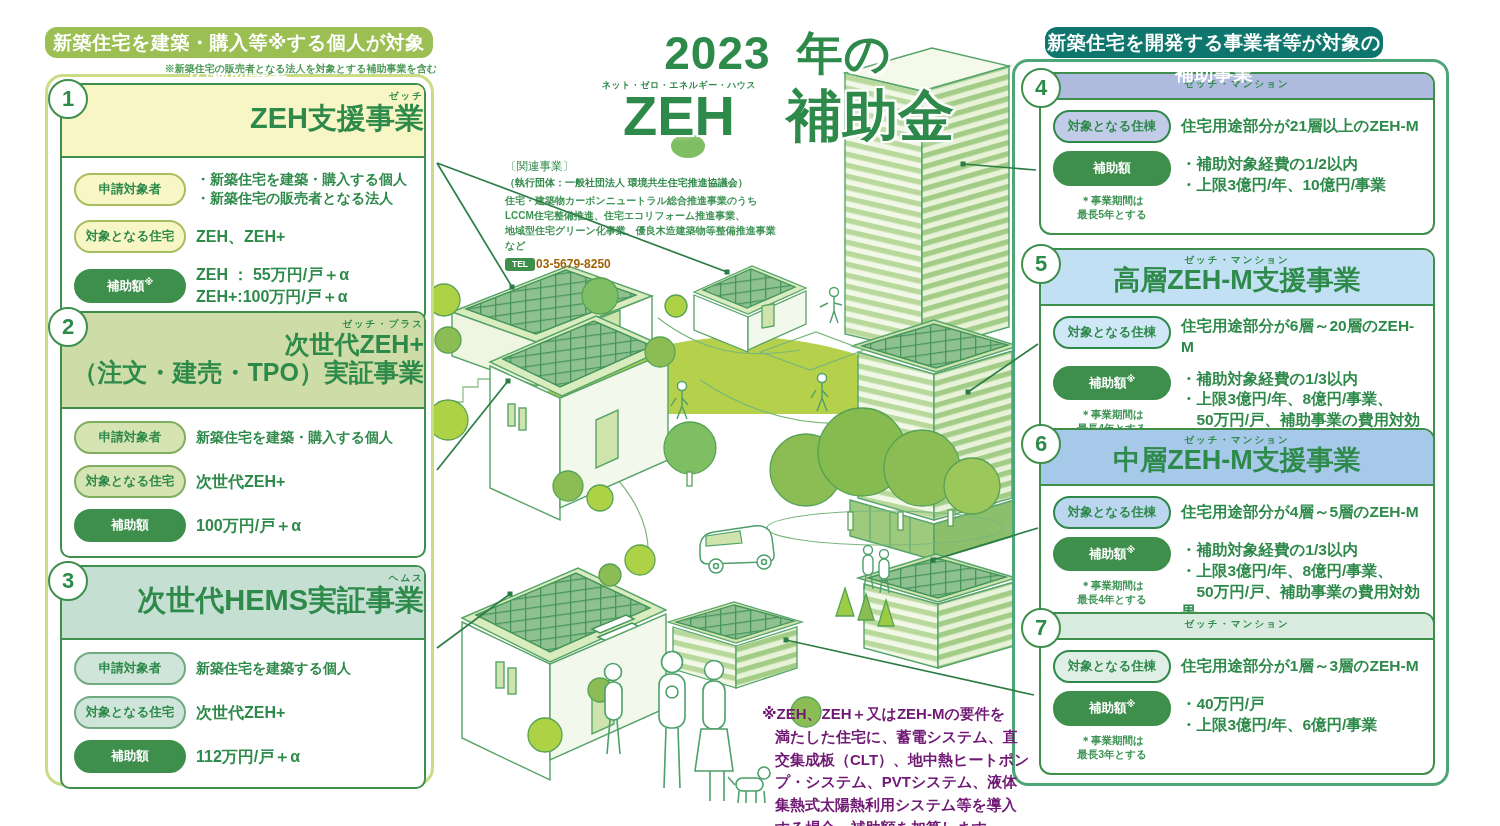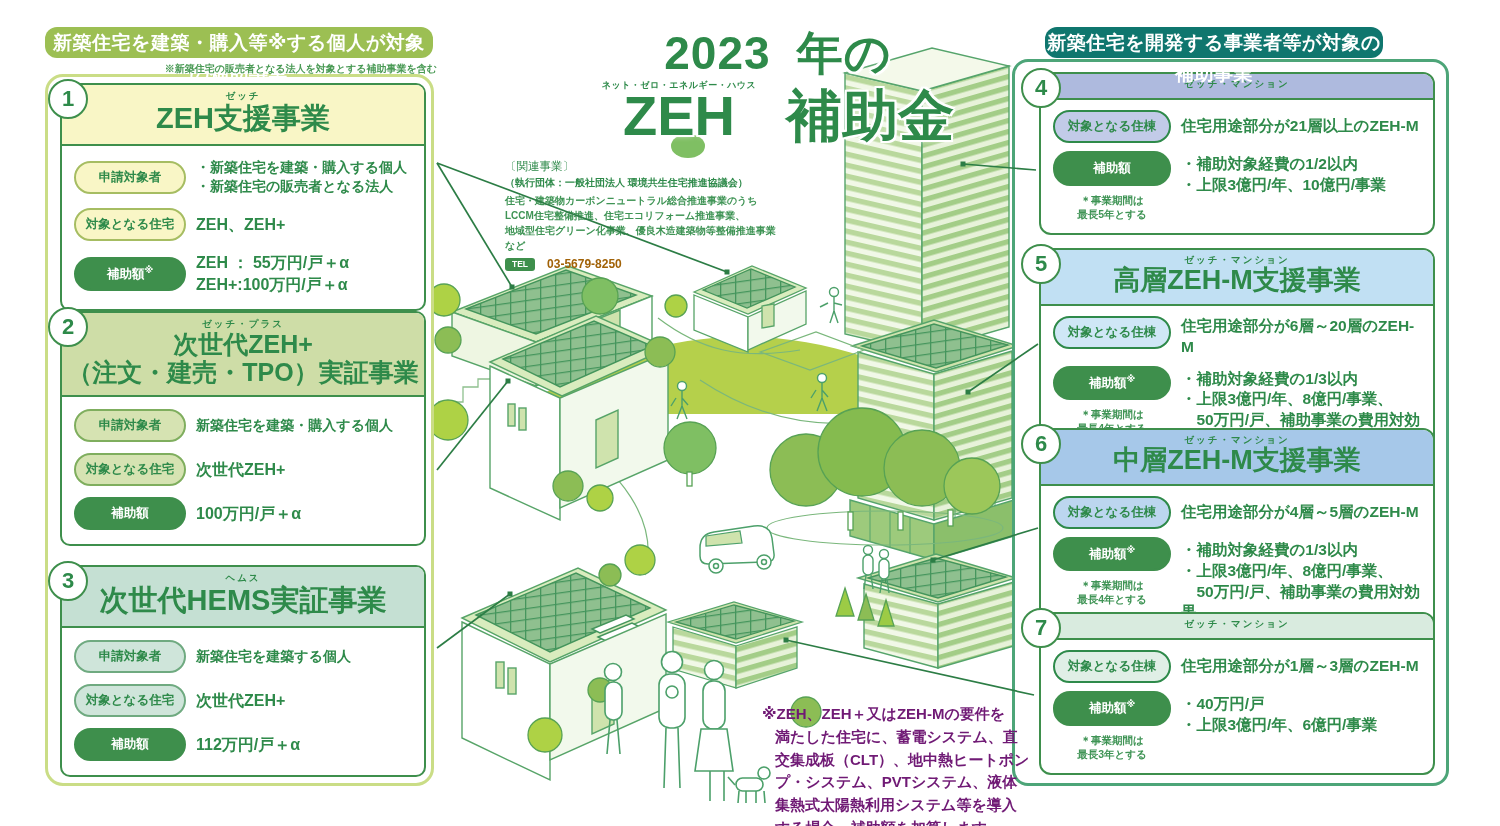--- a/index.html
+++ b/index.html
@@ -30,21 +30,21 @@
   }
   
   .num{
     position:absolute;left:-12px;top:-4px;width:36px;height:36px;border-radius:50%;
     background:#fff;border:2.5px solid #3e8f4c;color:#2e8a4a;font-size:22px;
     font-weight:bold;display:flex;align-items:center;justify-content:center;z-index:3;
   }
   
   .lcard{position:absolute;left:12px;width:366px;}
   .lcard-box{border:2.5px solid #3e8f4c;border-radius:10px;background:#fff;overflow:hidden;}
-  .lcard-head{text-align:center;padding:5px 0 9px;border-bottom:2.5px solid #3e8f4c;}
+  .lcard-head{text-align:right;padding:5px 0 21px;border-bottom:2.5px solid #3e8f4c;}
   .ruby{font-size:9.5px;font-weight:bold;color:#2e8a4a;letter-spacing:2px;line-height:1.3;}
   .ltitle{font-size:29px;font-weight:bold;color:#2e8a4a;line-height:1.12;white-space:pre-line;}
   .ltitle.t-sm{font-size:25px;}
   .lcard-body{padding:12px 10px 14px 12px;display:flex;flex-direction:column;gap:11px;}
   .lrow{display:flex;align-items:center;gap:10px;}
   .ltag{
     flex:0 0 112px;text-align:center;font-size:12.5px;font-weight:bold;color:#2e8a4a;
     border:2px solid #6faa70;border-radius:17px;padding:6px 0;box-sizing:border-box;
   }
   .ltag sup,.rtag sup{font-size:9px;}
@@ -96,21 +96,21 @@
   .mt2{display:flex;justify-content:center;align-items:flex-end;gap:30px;margin-top:0px;}
   .zeh-wrap{display:flex;flex-direction:column;align-items:center;}
   .zeh-ruby{font-size:9px;letter-spacing:0.5px;margin-bottom:-5px;}
   .mt2 .big-word{font-size:56px;line-height:1.05;}
   
   .related{position:absolute;left:505px;top:159px;width:275px;z-index:2;color:#2e8a4a;}
   .rel-kicker{font-size:11.5px;font-weight:normal;}
   .rel-title{font-size:19px;font-weight:bold;margin-top:1px;}
   .rel-org{font-size:10px;font-weight:bold;margin-top:2px;}
   .rel-desc{font-size:10px;line-height:1.5;margin-top:3px;white-space:pre-line;color:#3f9455;font-weight:bold;}
-  .rel-tel{margin-top:4px;display:flex;align-items:center;gap:12px;}
+  .rel-tel{margin-top:4px;display:flex;align-items:center;gap:1px;}
   .tel-badge{
     background:#3e8f4c;color:#fff;font-size:8.5px;font-weight:bold;
     padding:1.5px 7px;border-radius:3px;
   }
   .tel-num{font-size:12px;font-weight:bold;color:#a16207;}
   
   .footnote{
     position:absolute;left:762px;top:703px;width:262px;z-index:2;
     font-size:15px;font-weight:bold;color:#701a75;line-height:1.52;
     white-space:pre-line;padding-left:13px;text-indent:-13px;

